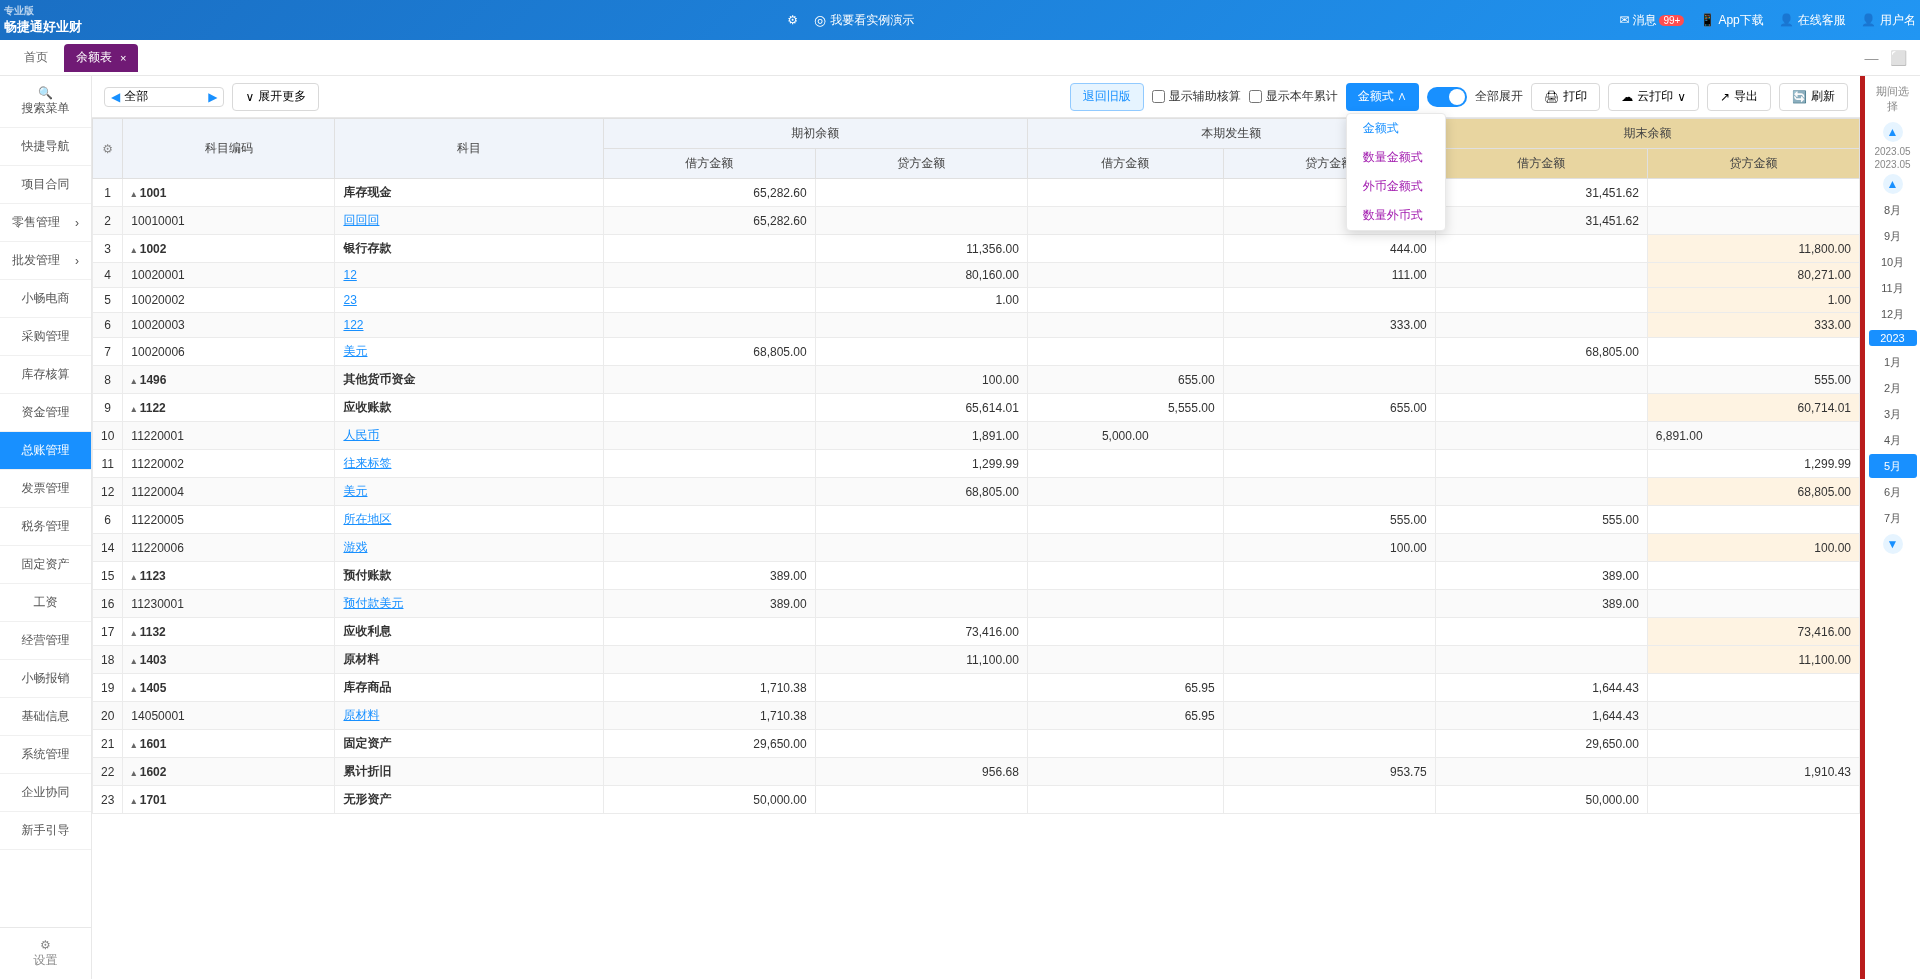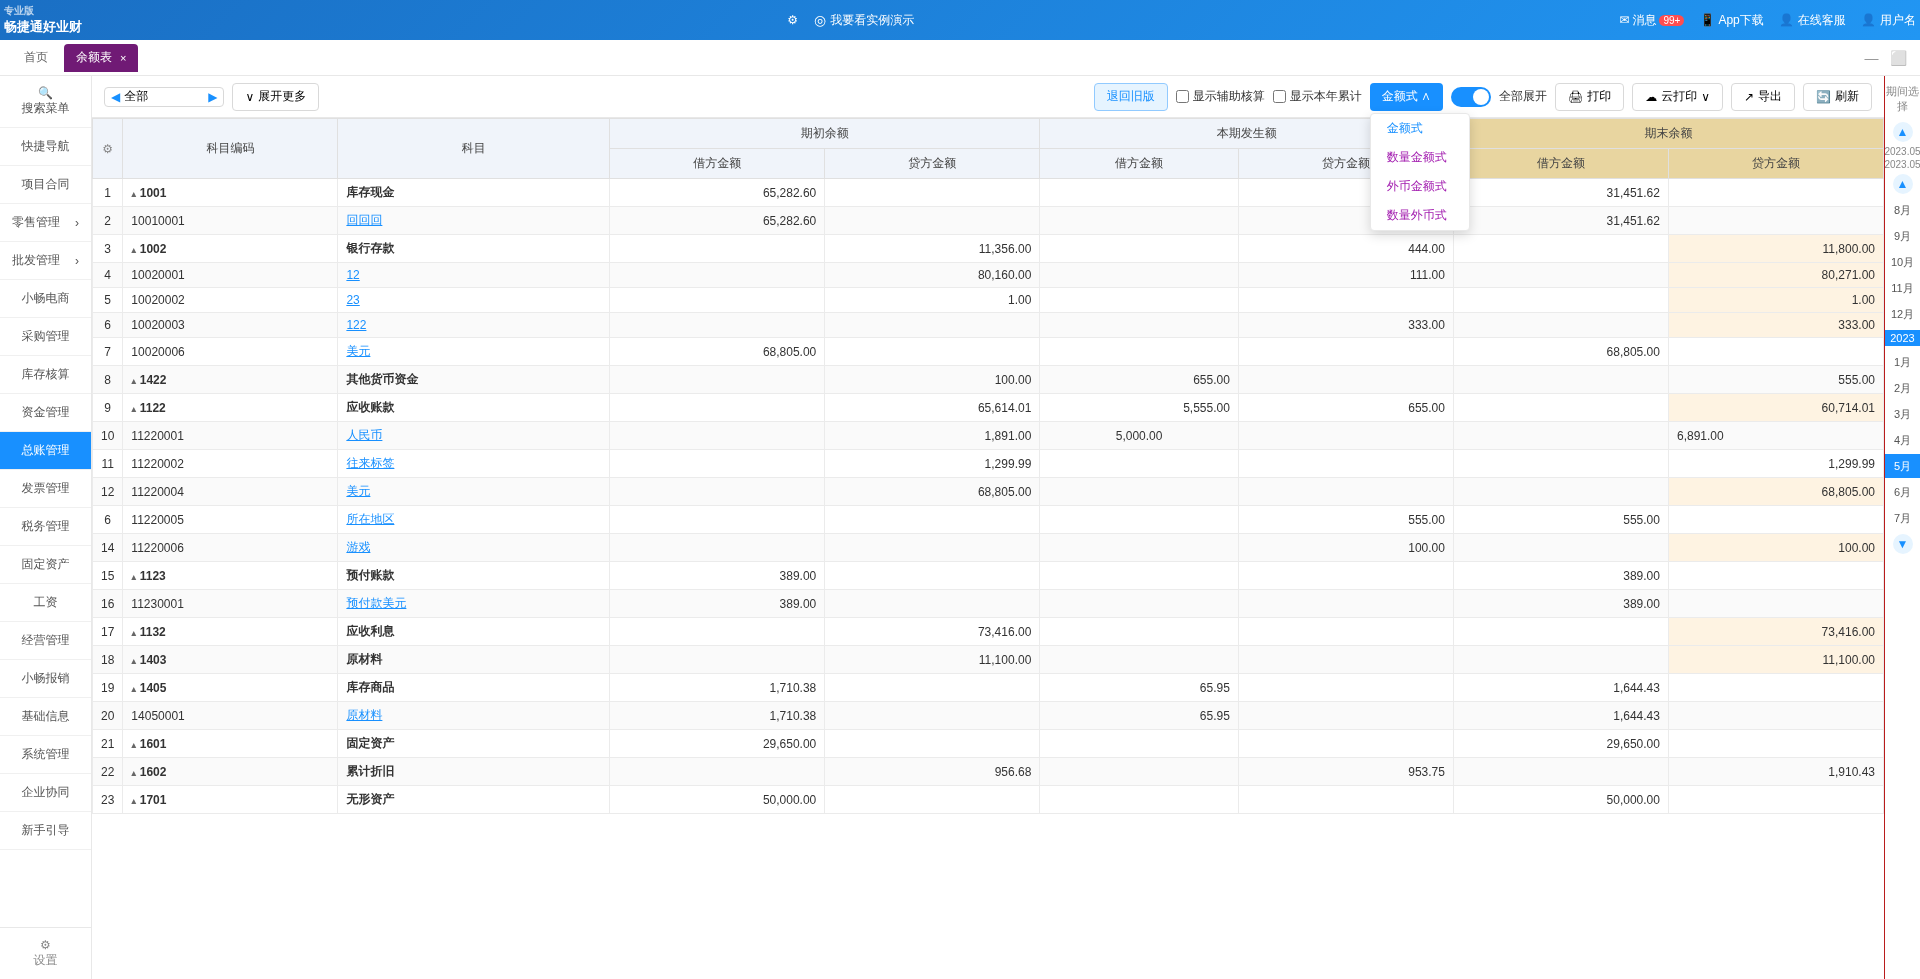--- a/index.html
+++ b/index.html
@@ -193,27 +193,27 @@
       color: #333;
       white-space: nowrap;
     }
     tbody tr:nth-child(even) td { background: #fafafa; }
     .link { color: #1890ff; text-decoration: underline; cursor: pointer; }
     .highlight-cell { background: #fef3e2 !important; color: #333; }
     .settings-icon { cursor: pointer; color: #888; }
 
     
     .right-panel {
-      width: 36px;
+      width: 60px;
       background: #fff;
-      border-left: 1px solid #b91c1c;
+      border-left: 5px solid #b91c1c;
       display: flex;
       flex-direction: column;
       align-items: center;
-      padding: 8px 0;
+      padding: 8px 11px;
       gap: 2px;
       font-size: 11px;
       color: #555;
       overflow-y: auto;
     }
     .month-item {
       width: 48px; height: 24px; display: flex; align-items: center;
       justify-content: center; cursor: pointer; border-radius: 3px;
       font-size: 11px; color: #555;
     }
@@ -505,21 +505,21 @@
               <td style="text-align: left;"><span class="link">美元</span></td>
               <td style="text-align: right;">68,805.00</td>
               <td style="text-align: right;"></td>
               <td style="text-align: right;"></td>
               <td style="text-align: right;"></td>
               <td style="text-align: right;">68,805.00</td>
               <td style="text-align: right;"></td>
             </tr>
             <tr>
               <td>8</td>
-              <td style="text-align: left;"><span style="color:#666; font-size:10px;">▴</span> <strong>1422</strong></td>
+              <td style="text-align: left;"><span style="color:#666; font-size:10px;">▴</span> <strong>1496</strong></td>
               <td style="text-align: left;"><strong>其他货币资金</strong></td>
               <td style="text-align: right;"></td>
               <td style="text-align: right;">100.00</td>
               <td style="text-align: right;">655.00</td>
               <td style="text-align: right;"></td>
               <td style="text-align: right;"></td>
               <td style="text-align: right;">555.00</td>
             </tr>
             <tr>
               <td>9</td>

